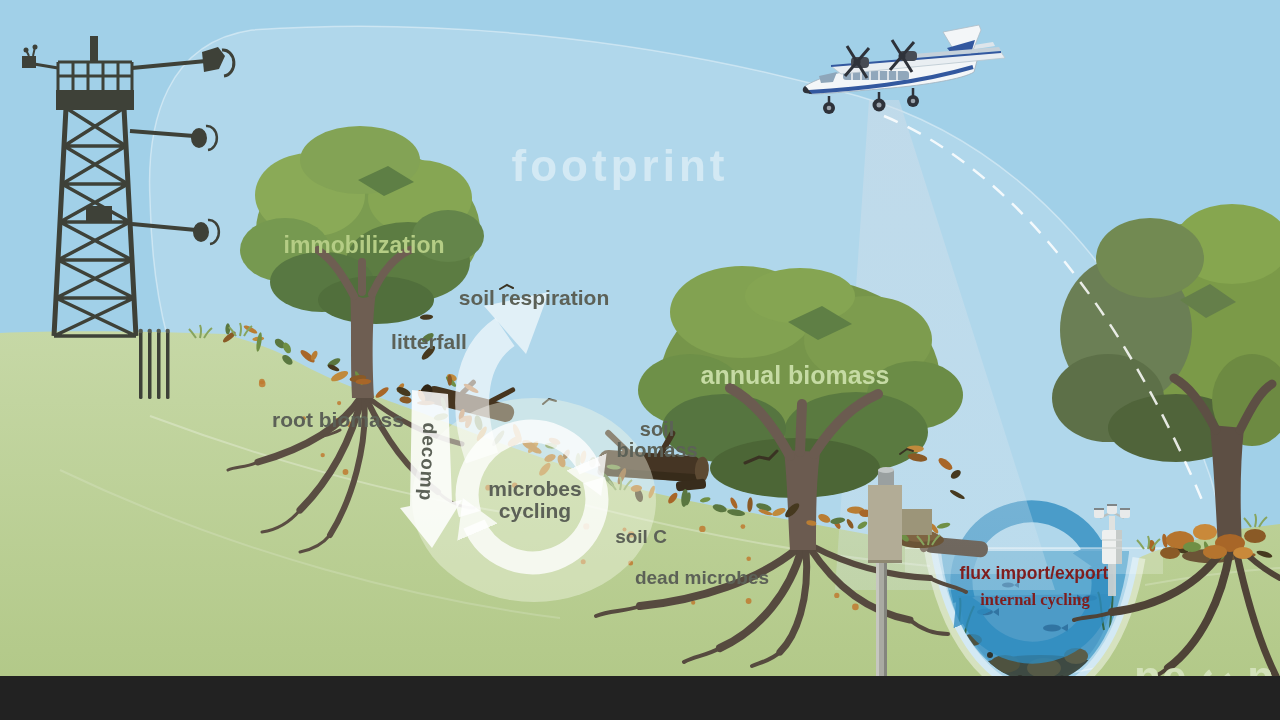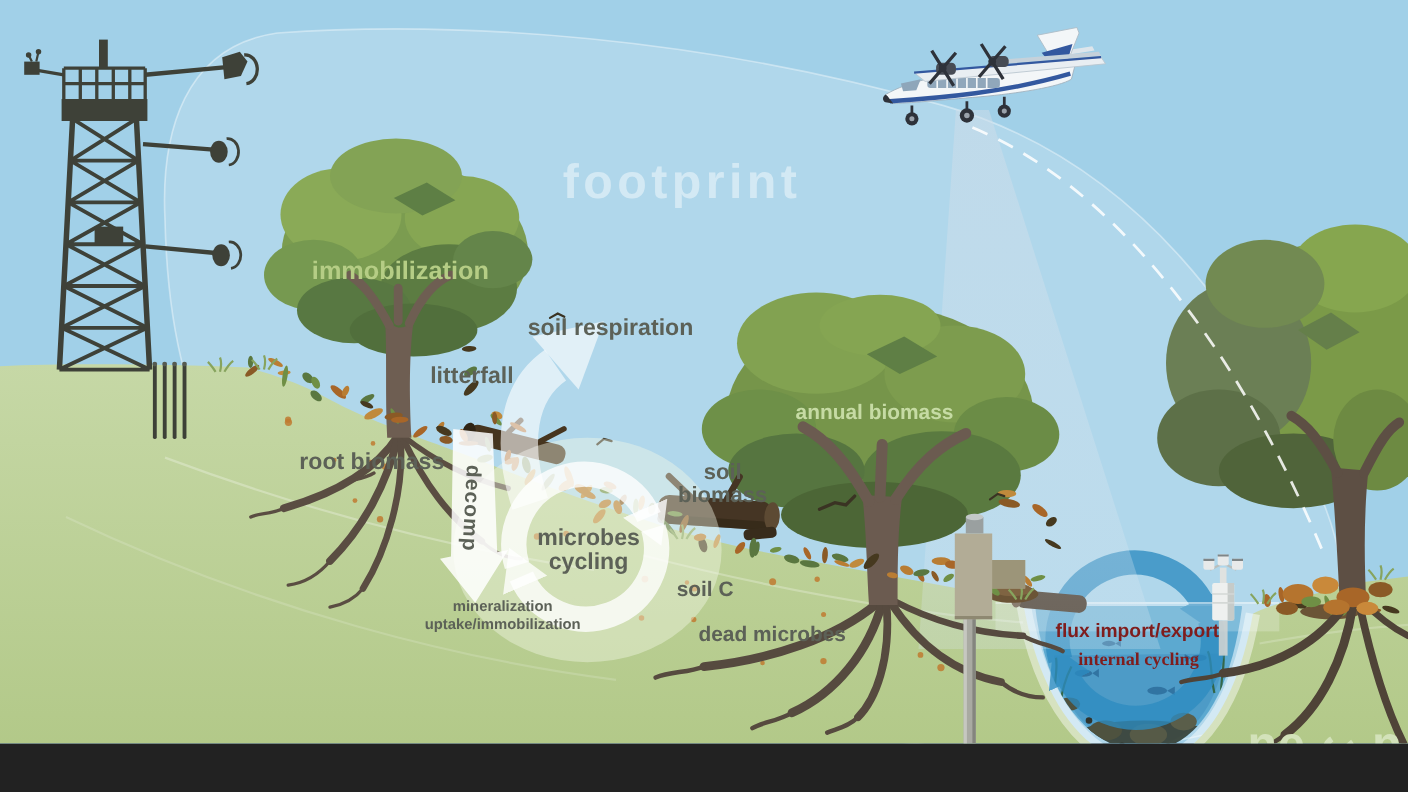--- a/index.html
+++ b/index.html
@@ -9,21 +9,21 @@
     background:var(--sky,#a1d0e8);
   }
   #art{position:absolute;left:0;top:0;}
   .lbl{
     position:absolute;transform:translate(-50%,-50%);
     font-weight:600;color:var(--label_gray,#5c6157);
     white-space:nowrap;line-height:1.1;text-align:center;z-index:5;
   }
   .sz21{font-size:21px;} .sz19{font-size:19px;} .sz20{font-size:20px;}
   .green-photo{color:var(--label_green_photo,#b5cd85);font-size:23px;}
-  .green-annual{color:var(--label_green_annual,#c6dba4);font-size:19px;}
+  .green-annual{color:var(--label_green_annual,#c6dba4);font-size:25px;}
   .footprint{
     font-size:44px;font-weight:700;letter-spacing:4px;
     color:rgba(255,255,255,0.45);
   }
   .decomp{
     writing-mode:vertical-rl;font-size:19px;letter-spacing:1px;
     transform:translate(-50%,-50%) rotate(3deg);
   }
   .two-line{line-height:1.04;}
   .mineral{font-size:13.5px;line-height:1.25;}
@@ -489,31 +489,27 @@
       <circle cx="118" cy="79" r="6" fill="#2e323a"></circle>
           <circle cx="118" cy="79" r="2.3" fill="#9aa2ab"></circle>
     </g>
   </g>
 
   <path d="M884,116 C1010,168 1122,310 1202,500" fill="none" stroke="rgba(255,255,255,0.85)" stroke-width="2.5" stroke-dasharray="15 11"></path>
 </svg>
 
 <div class="lbl footprint" style="left:620px;top:166px">footprint</div>
 <div class="lbl green-photo" style="left:364px;top:246px">immobilization</div>
-<div class="lbl sz21" style="left:555px;top:298px">soil respiration</div>
+<div class="lbl sz21" style="left:534px;top:298px">soil respiration</div>
 <div class="lbl sz21" style="left:429px;top:342px">litterfall</div>
 <div class="lbl sz21" style="left:338px;top:420px">root biomass</div>
 <div class="lbl decomp" style="left:427px;top:462px">decomp</div>
 <div class="lbl sz21 two-line" style="left:535px;top:500px">
   <div>microbes</div>
   <div>cycling</div>
-</div>
-<div class="lbl mineral" style="left:457px;top:560px">
-  <div>mineralization</div>
-  <div>uptake/immobilization</div>
 </div>
 <div class="lbl sz19" style="left:641px;top:537px">soil C</div>
 <div class="lbl sz19" style="left:702px;top:578px">dead microbes</div>
 <div class="lbl sz20 two-line" style="left:657px;top:440px">
   <div>soil</div>
   <div>biomass</div>
 </div>
 <div class="lbl green-annual" style="left:795px;top:376px">annual biomass</div>
 <div class="lbl white-lbl flux1" style="left:1034px;top:574px">flux import/export</div>
 <div class="lbl white-lbl flux2" style="left:1035px;top:600px">internal cycling</div>

